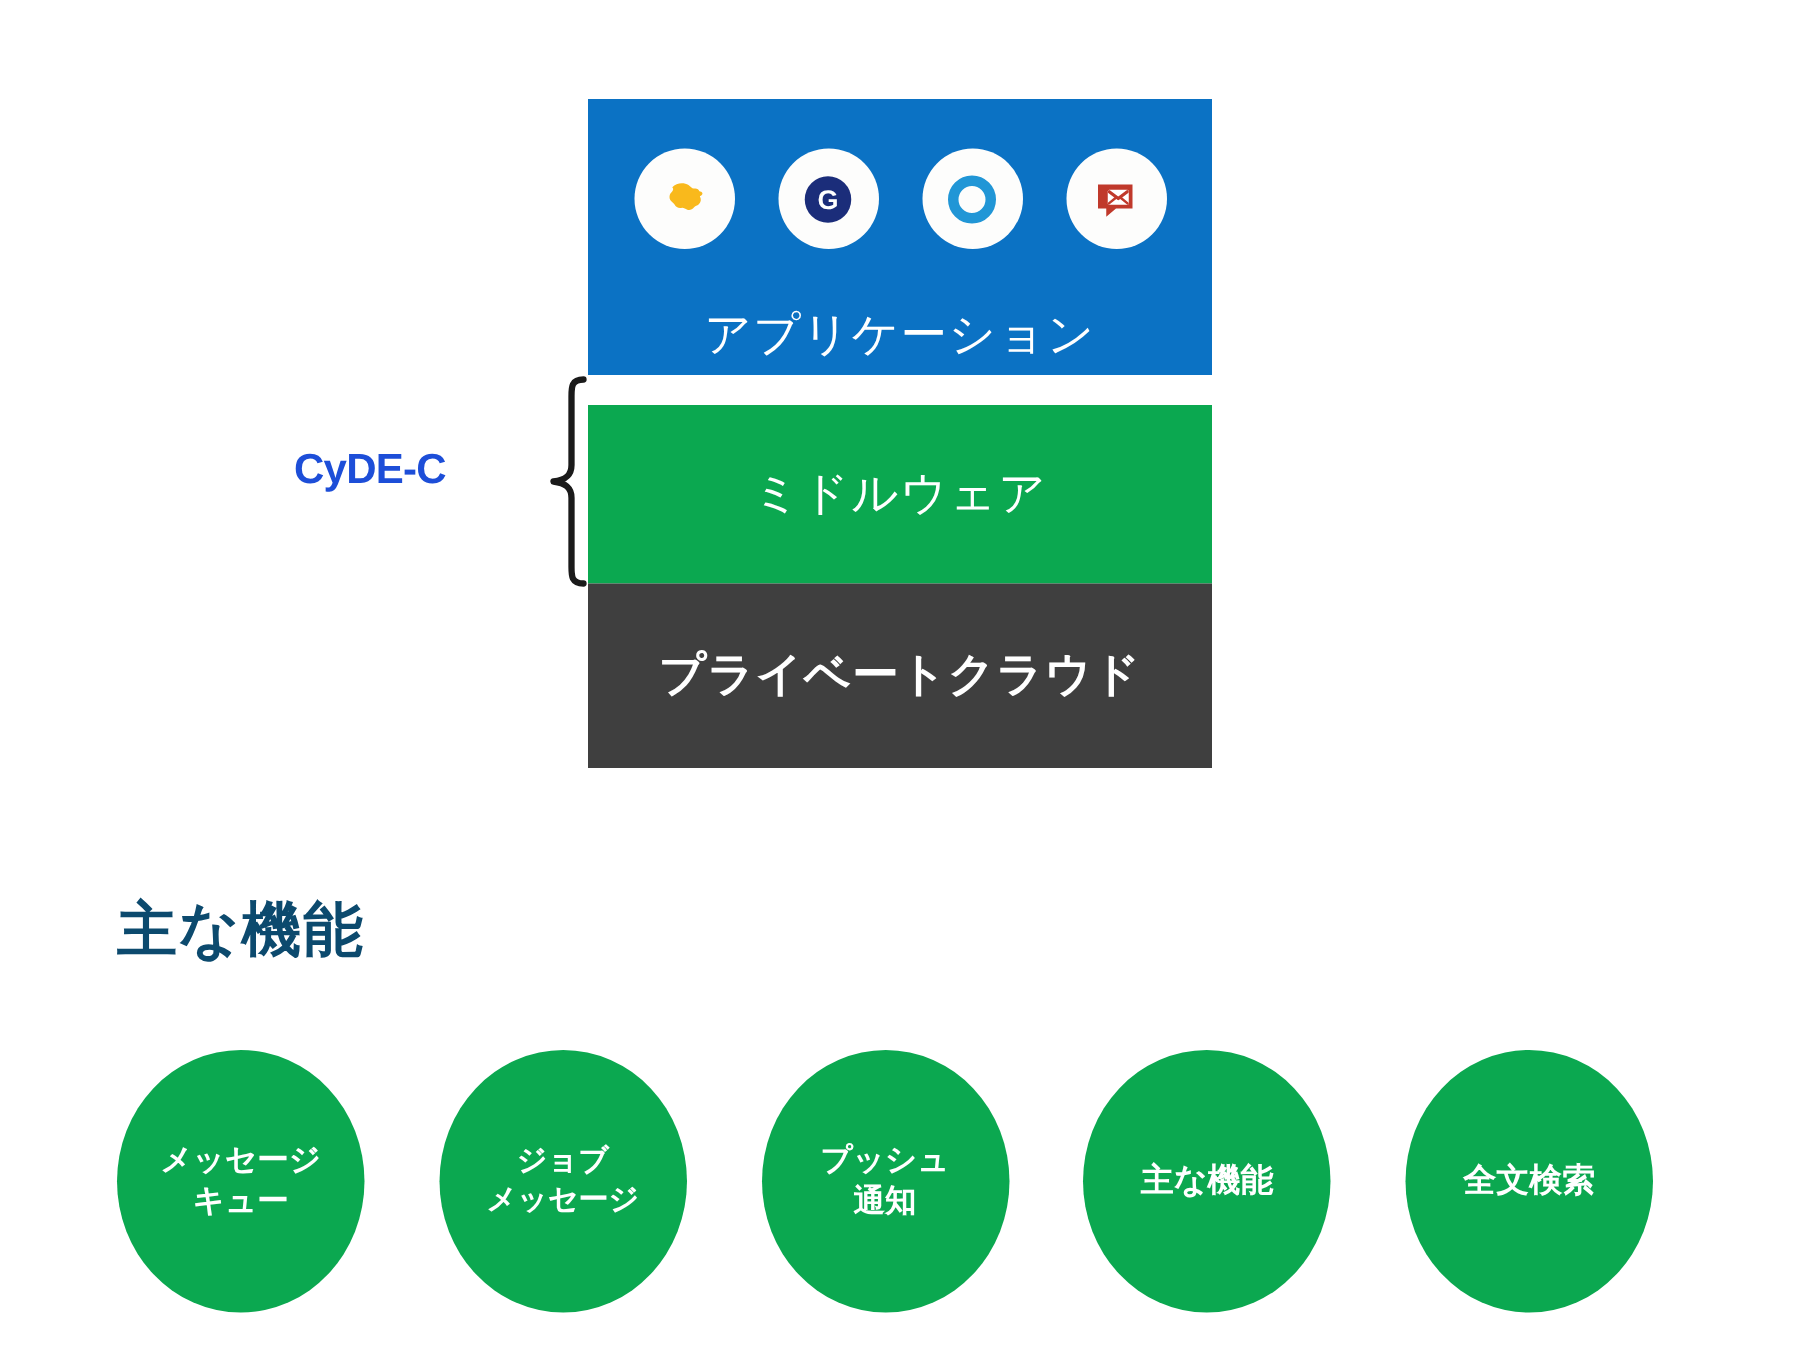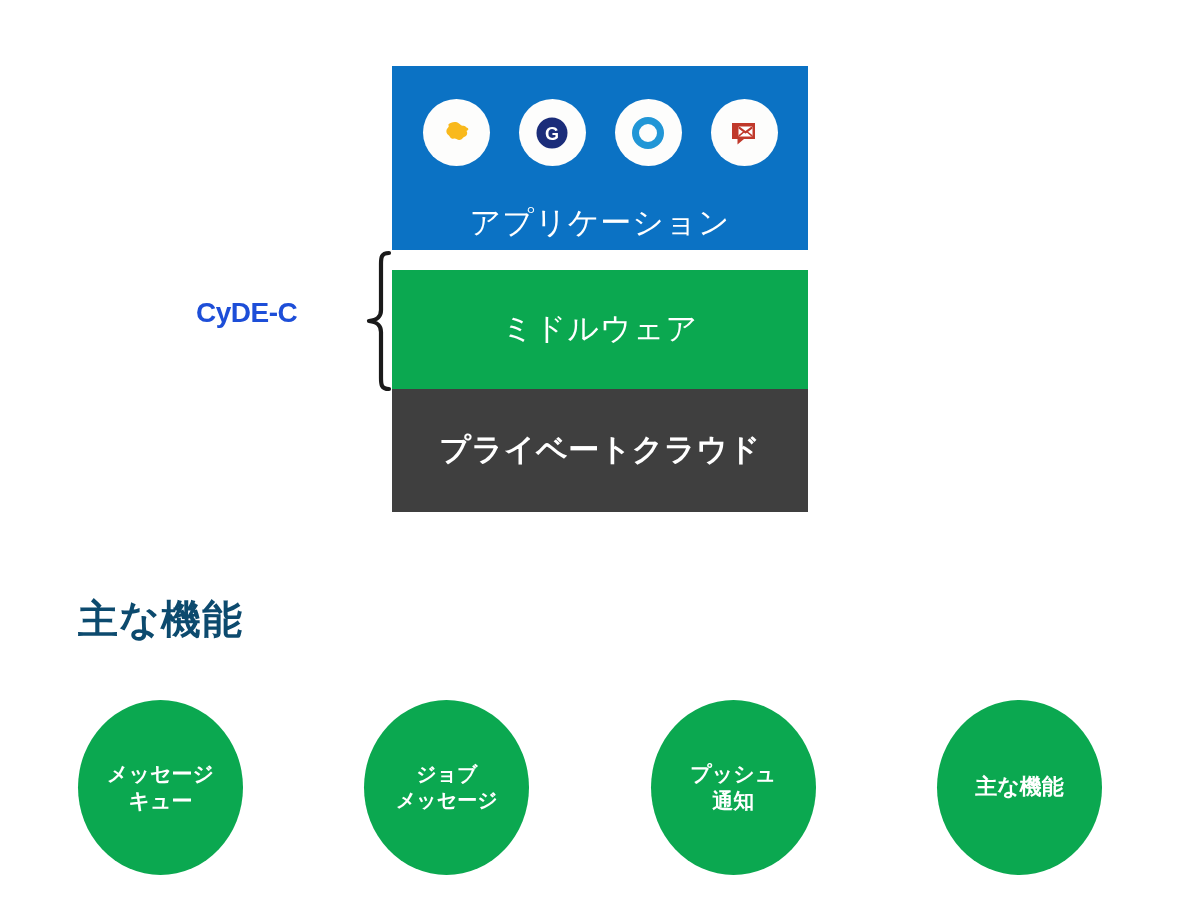--- a/index.html
+++ b/index.html
@@ -229,14 +229,17 @@
 
   <div class="feature-circle">
     <span class="feature-line">プッシュ</span>
     <span class="feature-line">通知</span>
   </div>
 
   <div class="feature-circle fc-single">
     <span class="feature-line">主な機能</span>
   </div>
 
+  <div class="feature-circle fc-single">
+    <span class="feature-line">全文検索</span>
+  </div>
 
 </div>
 
 </body></html>

